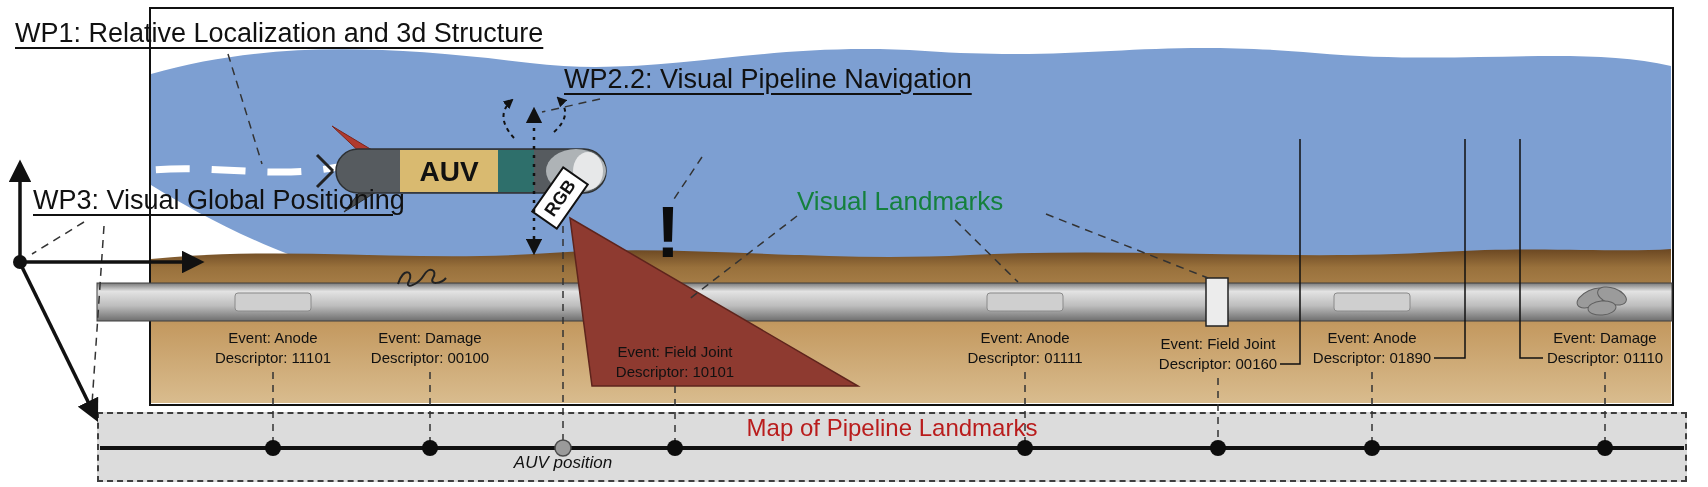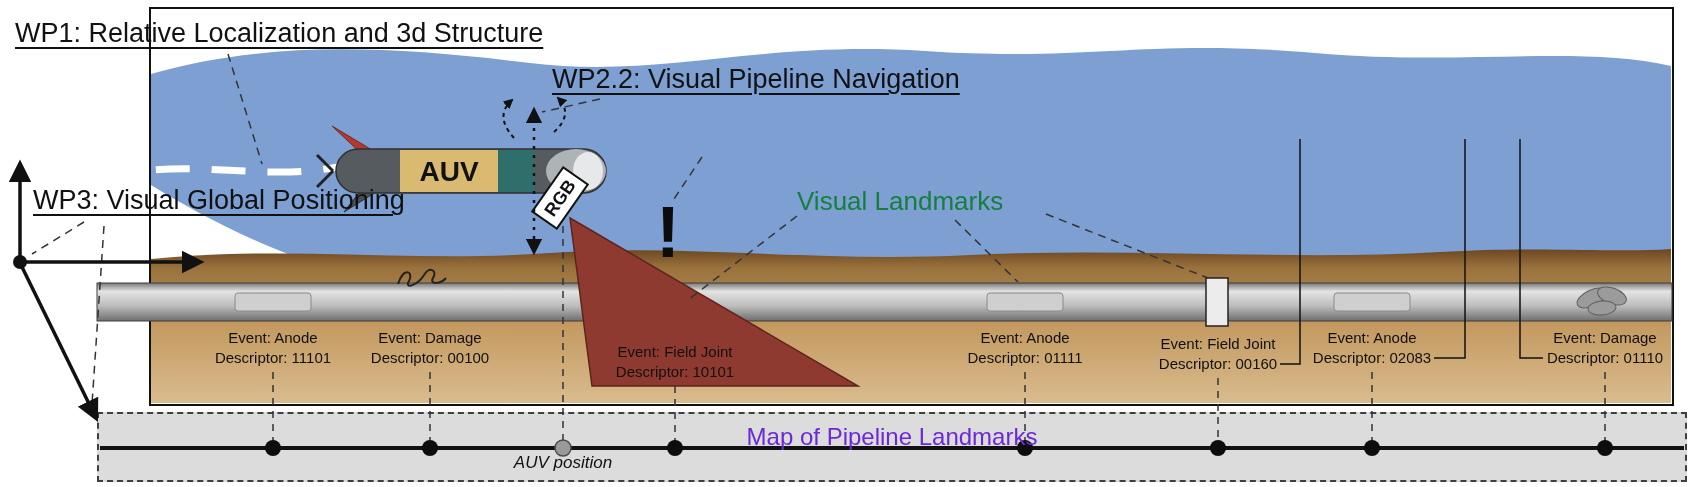--- a/index.html
+++ b/index.html
@@ -25,22 +25,22 @@
   .plain-label { position:absolute; font-size:26px; white-space:nowrap; color:#15803d; }
   .exclaim {
     position:absolute; transform:translateX(-50%);
     font-size:72px; font-weight:900; color:#0c0c0c; line-height:72px;
   }
   .event-label {
     position:absolute; transform:translateX(-50%); text-align:center;
     font-size:15px; line-height:20px; white-space:nowrap; color:#111;
   }
   .map-title {
-    position:absolute; left:892px; top:423px; transform:translateX(-50%);
-    font-size:24px; white-space:nowrap; color:#6d28d9;
+    position:absolute; left:892px; top:414px; transform:translateX(-50%);
+    font-size:24px; white-space:nowrap; color:#b91c1c;
   }
   .auv-pos-label {
     position:absolute; left:563px; top:453px; transform:translateX(-50%);
     font-size:17px; white-space:nowrap; color:#111;font-style:italic;
   }
   
   .dash line { stroke:#333; stroke-width:1.5; stroke-dasharray:8 6; }
   .map-connector { stroke:#333; stroke-width:1.5; stroke-dasharray:7 6; fill:none; }
   .anode { fill:#cfcfcf; stroke:#8a8a8a; stroke-width:1; }
   .map-dot { fill:#0d0d0d; }
@@ -159,21 +159,21 @@
         <circle cx="675" cy="448" r="8" class="map-dot"></circle>
         <circle cx="1025" cy="448" r="8" class="map-dot"></circle>
         <circle cx="1218" cy="448" r="8" class="map-dot"></circle>
         <circle cx="1372" cy="448" r="8" class="map-dot"></circle>
         <circle cx="1605" cy="448" r="8" class="map-dot"></circle>
       </g>
     <circle cx="563" cy="448" r="8" fill="#9a9a9a" stroke="#4a4a4a" stroke-width="1.5"></circle>
   </svg>
 
   <div class="wp-label" style="left:15px; top:18px">WP1: Relative Localization and 3d Structure</div>
-  <div class="wp-label" style="left:552px; top:64px">WP2.2: Visual Pipeline Navigation</div>
+  <div class="wp-label" style="left:564px; top:64px">WP2.2: Visual Pipeline Navigation</div>
   <div class="wp-label" style="left:33px; top:185px">WP3: Visual Global Positioning</div>
   <div class="plain-label" style="left:797px; top:186px">Visual Landmarks</div>
   <div class="exclaim" style="left:668px; top:196px">!</div>
 
   <div id="event-labels">
       <div class="event-label" style="left: 273px; top: 328px;">
         <div>Event: Anode</div>
         <div>Descriptor: 11101</div>
       </div>
       <div class="event-label" style="left: 430px; top: 328px;">
@@ -187,21 +187,21 @@
       <div class="event-label" style="left: 1025px; top: 328px;">
         <div>Event: Anode</div>
         <div>Descriptor: 01111</div>
       </div>
       <div class="event-label" style="left: 1218px; top: 334px;">
         <div>Event: Field Joint</div>
         <div>Descriptor: 00160</div>
       </div>
       <div class="event-label" style="left: 1372px; top: 328px;">
         <div>Event: Anode</div>
-        <div>Descriptor: 02083</div>
+        <div>Descriptor: 01890</div>
       </div>
       <div class="event-label" style="left: 1605px; top: 328px;">
         <div>Event: Damage</div>
         <div>Descriptor: 01110</div>
       </div>
     </div>
 
   <div class="map-title">Map of Pipeline Landmarks</div>
   <div class="auv-pos-label">AUV position</div>
 

